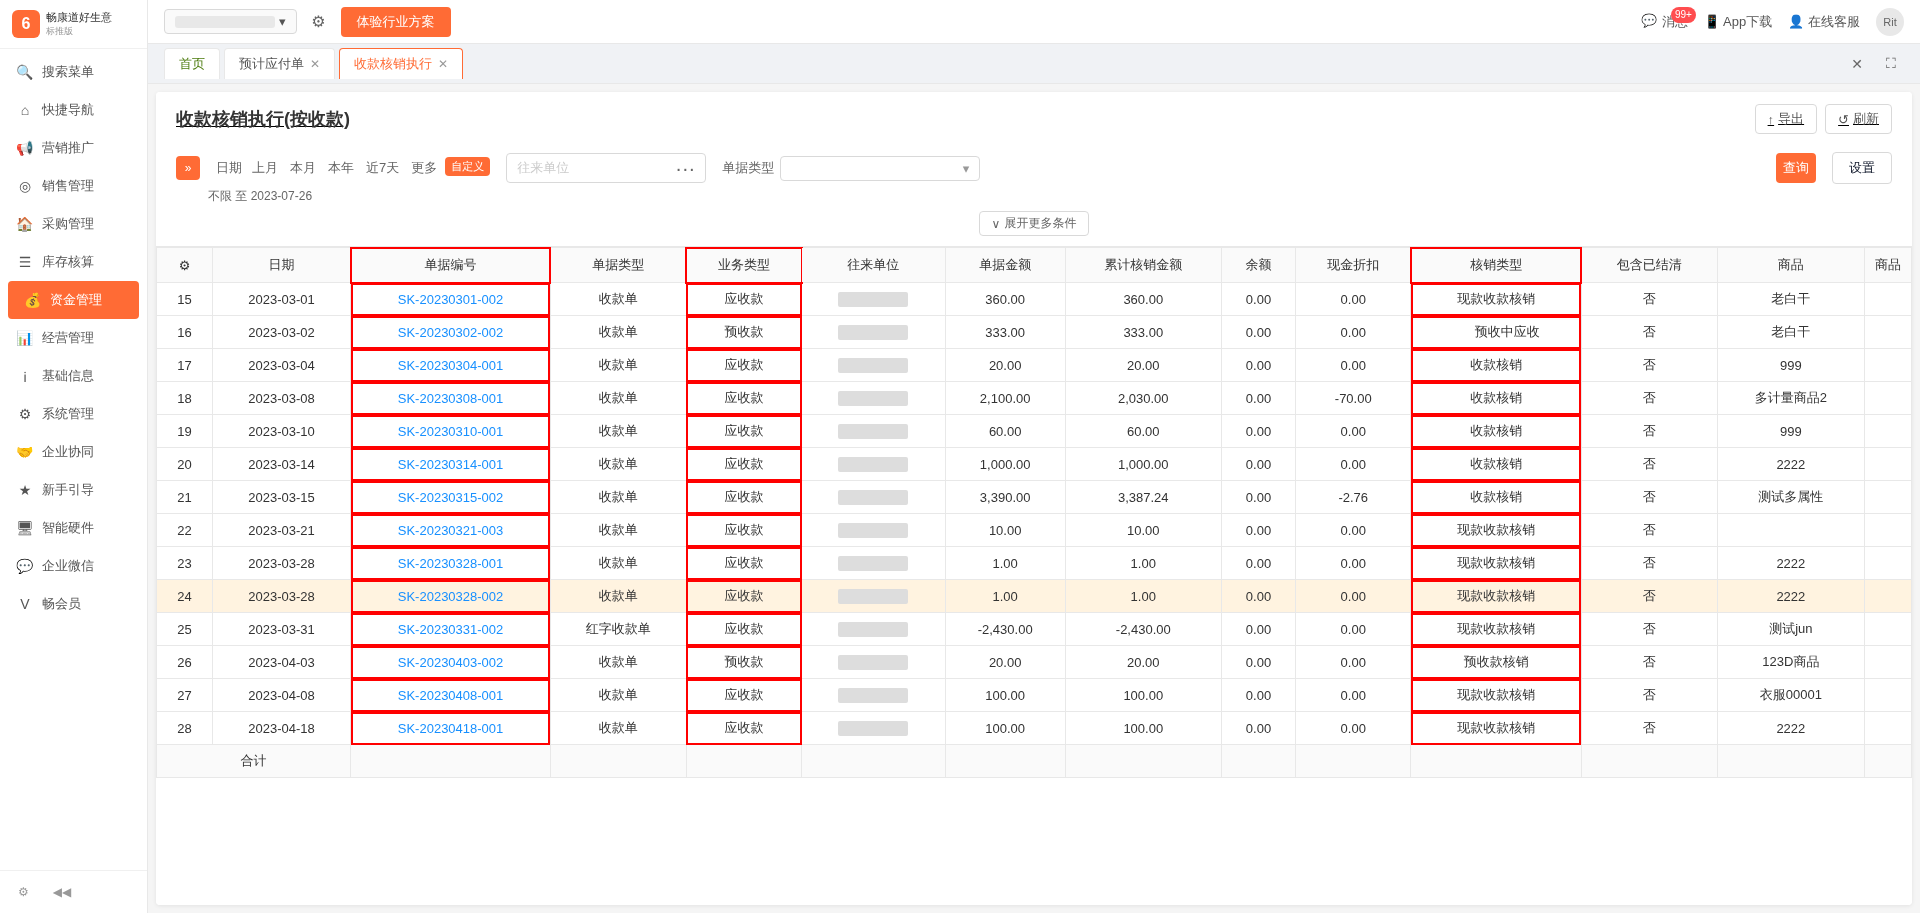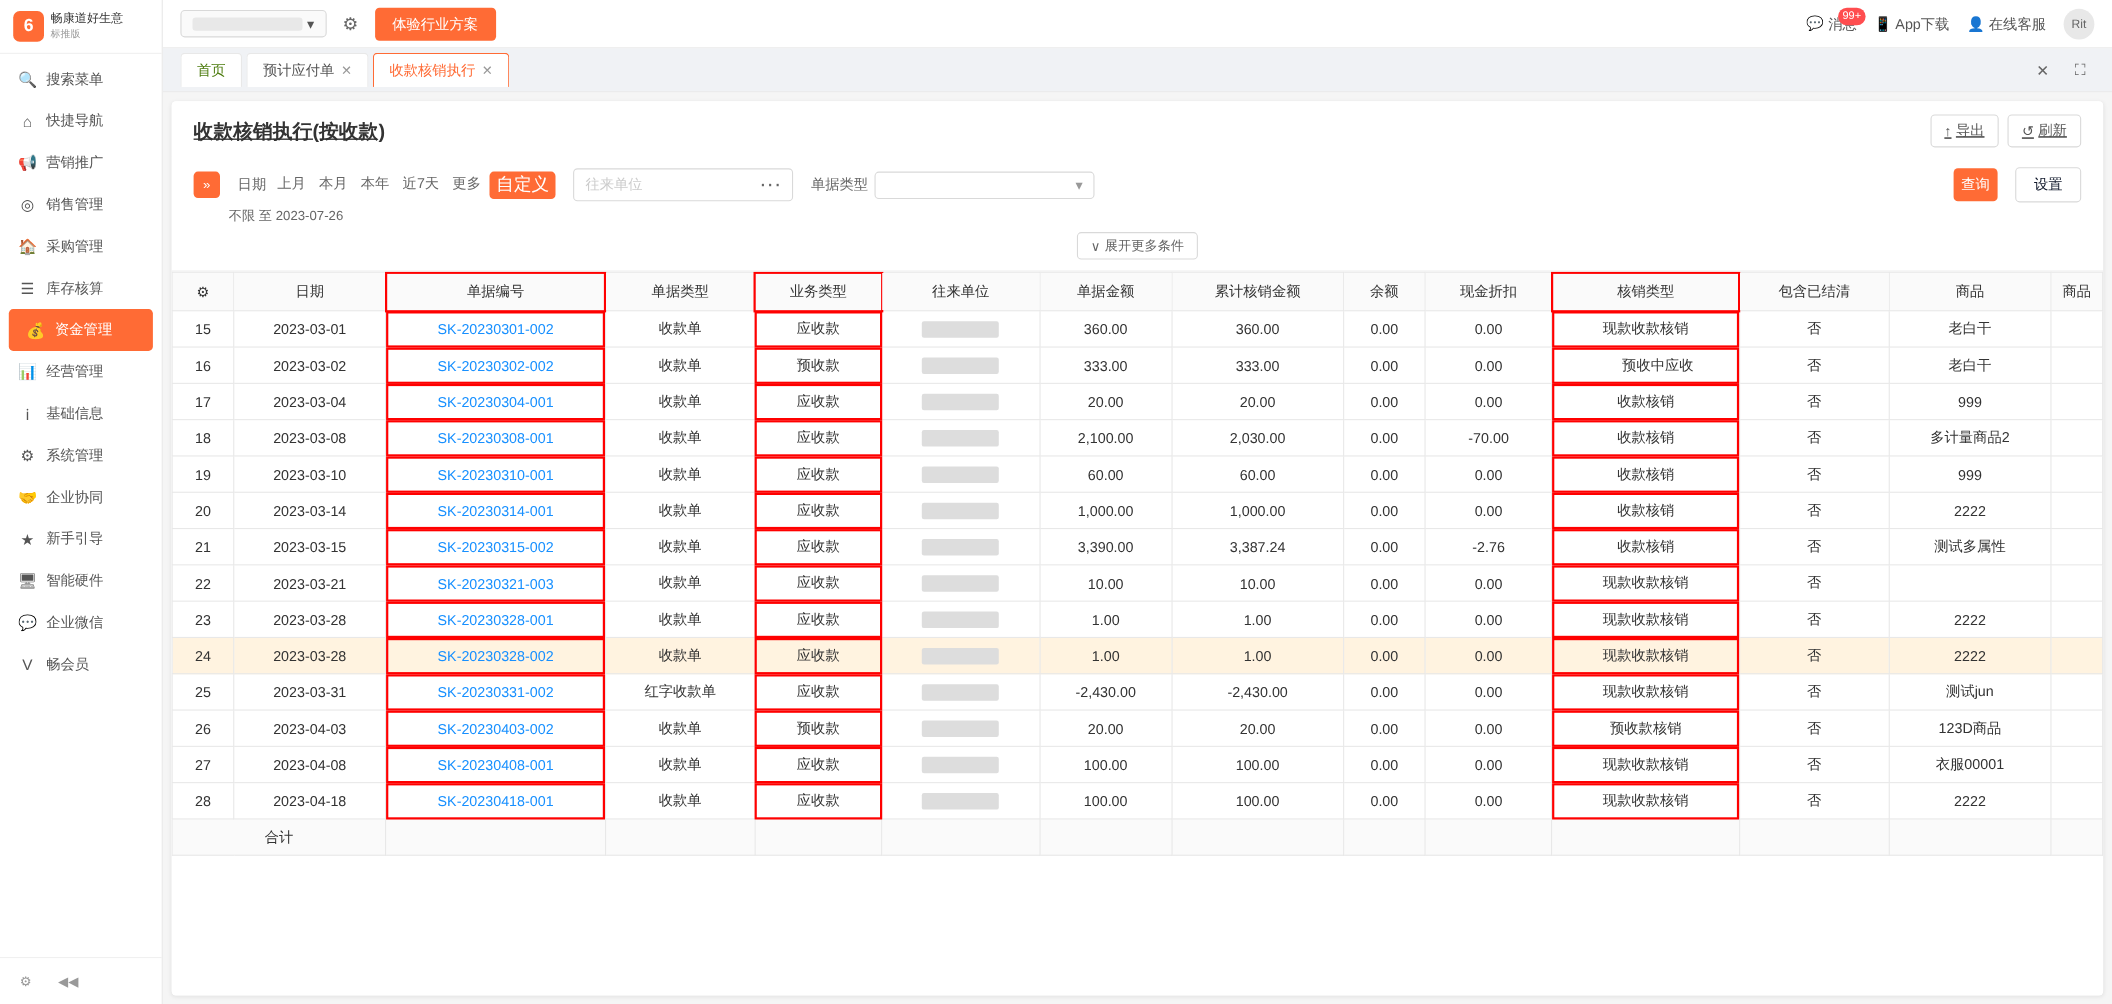--- a/index.html
+++ b/index.html
@@ -48,21 +48,21 @@
     .btn-refresh { display: flex; align-items: center; gap: 4px; border: 1px solid #d9d9d9; border-radius: 4px; padding: 5px 12px; font-size: 13px; cursor: pointer; background: white; color: #555; }
 
     
     .filter-bar { background: white; padding: 10px 20px; border-bottom: 1px solid #e8e8e8; }
     .filter-row { display: flex; align-items: center; gap: 16px; flex-wrap: wrap; }
     .filter-toggle-btn { width: 24px; height: 24px; background: #ff6b35; color: white; border: none; border-radius: 4px; cursor: pointer; display: flex; align-items: center; justify-content: center; font-size: 12px; }
     .filter-group { display: flex; align-items: center; gap: 6px; }
     .filter-label { color: #666; font-size: 13px; white-space: nowrap; }
     .filter-date-links { display: flex; gap: 4px; align-items: flex-start; }
     .date-link { color: #666; font-size: 13px; cursor: pointer; padding: 2px 4px; }
-    .date-link.custom { background: #ff6b35; color: white; border-radius: 4px; padding: 2px 6px; font-size: 16px; }
+    .date-link.custom { background: #ff6b35; color: white; border-radius: 4px; padding: 2px 6px; font-size: 11px; }
     .filter-unit { display: flex; align-items: center; gap: 4px; border: 1px solid #d9d9d9; border-radius: 4px; padding: 4px 10px; min-width: 200px; }
     .filter-dots { color: #666; font-size: 20px; line-height: 1; cursor: pointer; }
     .filter-receipt-type { display: flex; align-items: center; gap: 4px; border: 1px solid #d9d9d9; border-radius: 4px; padding: 4px 10px; min-width: 200px; }
     .filter-chevron { color: #999; }
     .btn-query { background: #ff6b35; color: white; border: none; border-radius: 4px; padding: 6px 7px; font-size: 13px; cursor: pointer; }
     .btn-settings { border: 1px solid #d9d9d9; background: white; color: #0f172a; border-radius: 4px; padding: 6px 16px; font-size: 13px; cursor: pointer; }
     .expand-more { display: flex; align-items: center; justify-content: center; margin-top: 6px; }
     .expand-btn { border: 1px solid #d9d9d9; background: white; color: #666; border-radius: 4px; padding: 3px 12px; font-size: 12px; cursor: pointer; display: flex; align-items: center; gap: 4px; }
 
     

